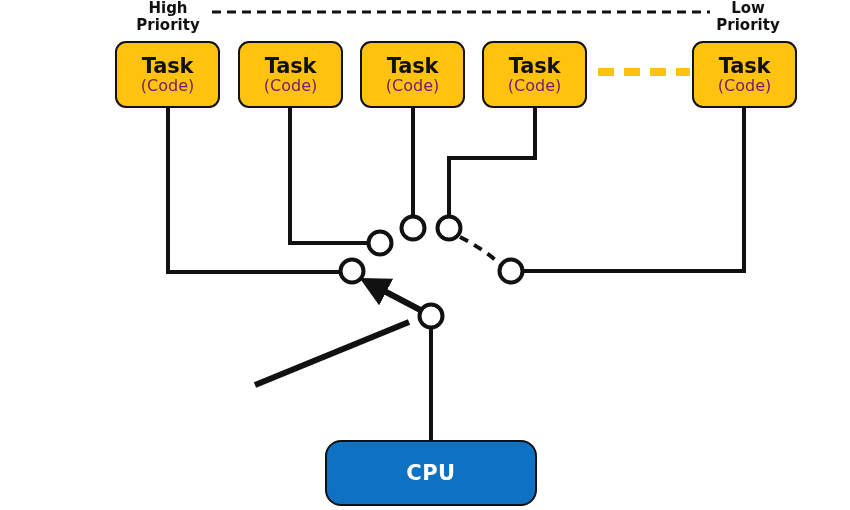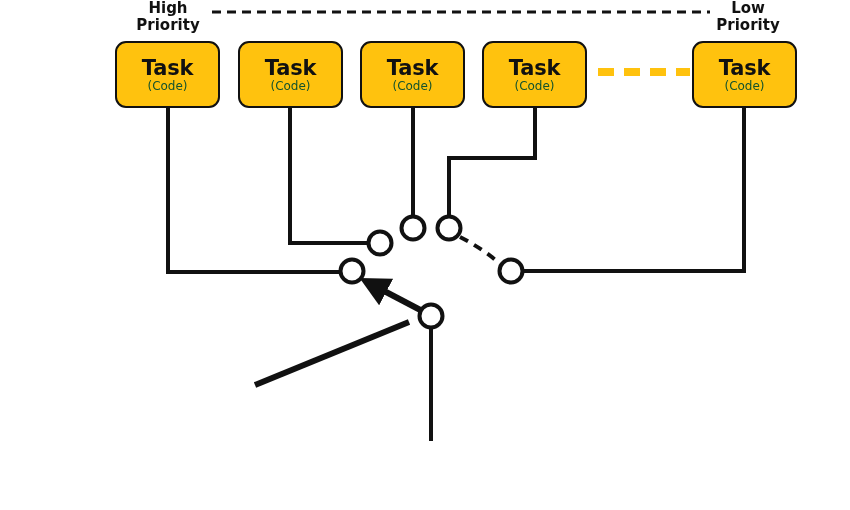--- a/index.html
+++ b/index.html
@@ -39,23 +39,23 @@
     height: 67px;
     border-radius: 11px;
   }
   .task-title {
     font-size: 21px;
     font-weight: bold;
     color: #111111;
     letter-spacing: -0.2px;
   }
   .task-sub {
-    font-size: 12px;
+    font-size: 16px;
     font-weight: normal;
-    color: #14532d;
+    color: #701a75;
     margin-top: 1px;
   }
   .scheduler-box {
     background: #FFC20E;
     left: 38px;
     top: 348px;
     width: 210px;
     height: 72px;
     border-radius: 14px;
   }
@@ -149,14 +149,17 @@
   <div class="node-box task-box" style="left:482px; top:41px;">
     <div class="task-title">Task</div>
     <div class="task-sub">(Code)</div>
   </div>
   <div class="node-box task-box" style="left:692px; top:41px;">
     <div class="task-title">Task</div>
     <div class="task-sub">(Code)</div>
   </div>
 
 
+  <div class="node-box cpu-box">
+    <div class="cpu-label">CPU</div>
+  </div>
 
 </div>
 
 </body></html>

